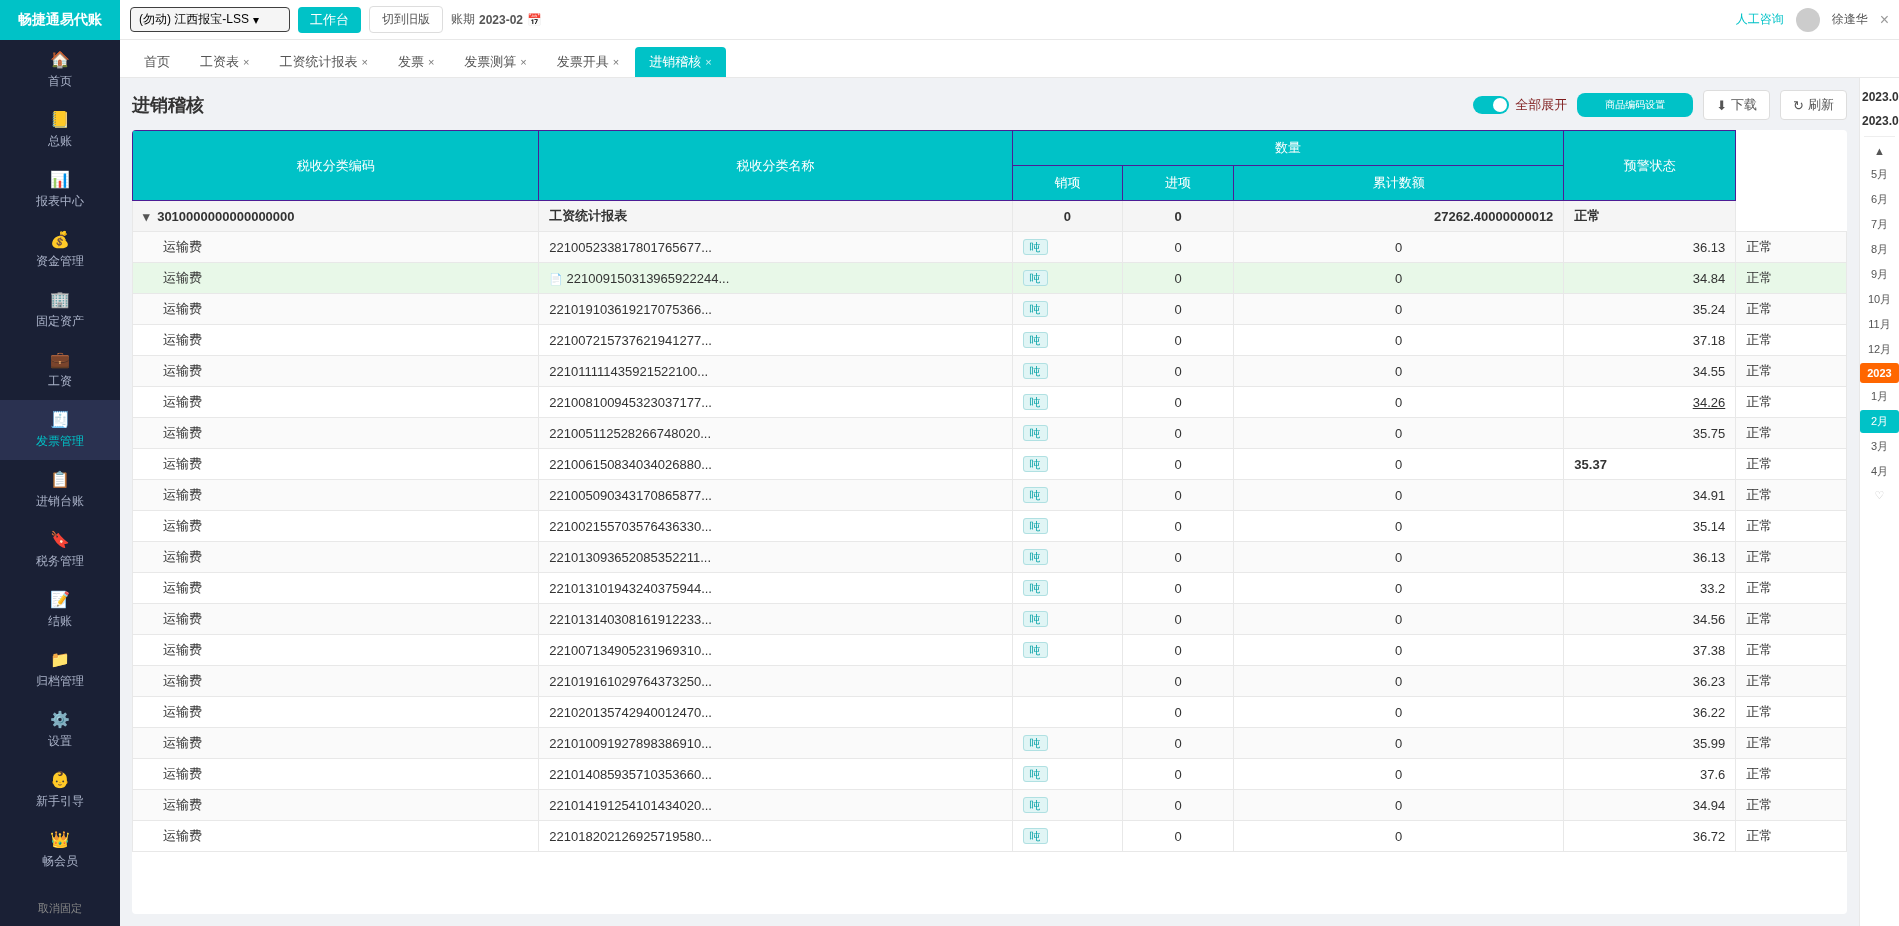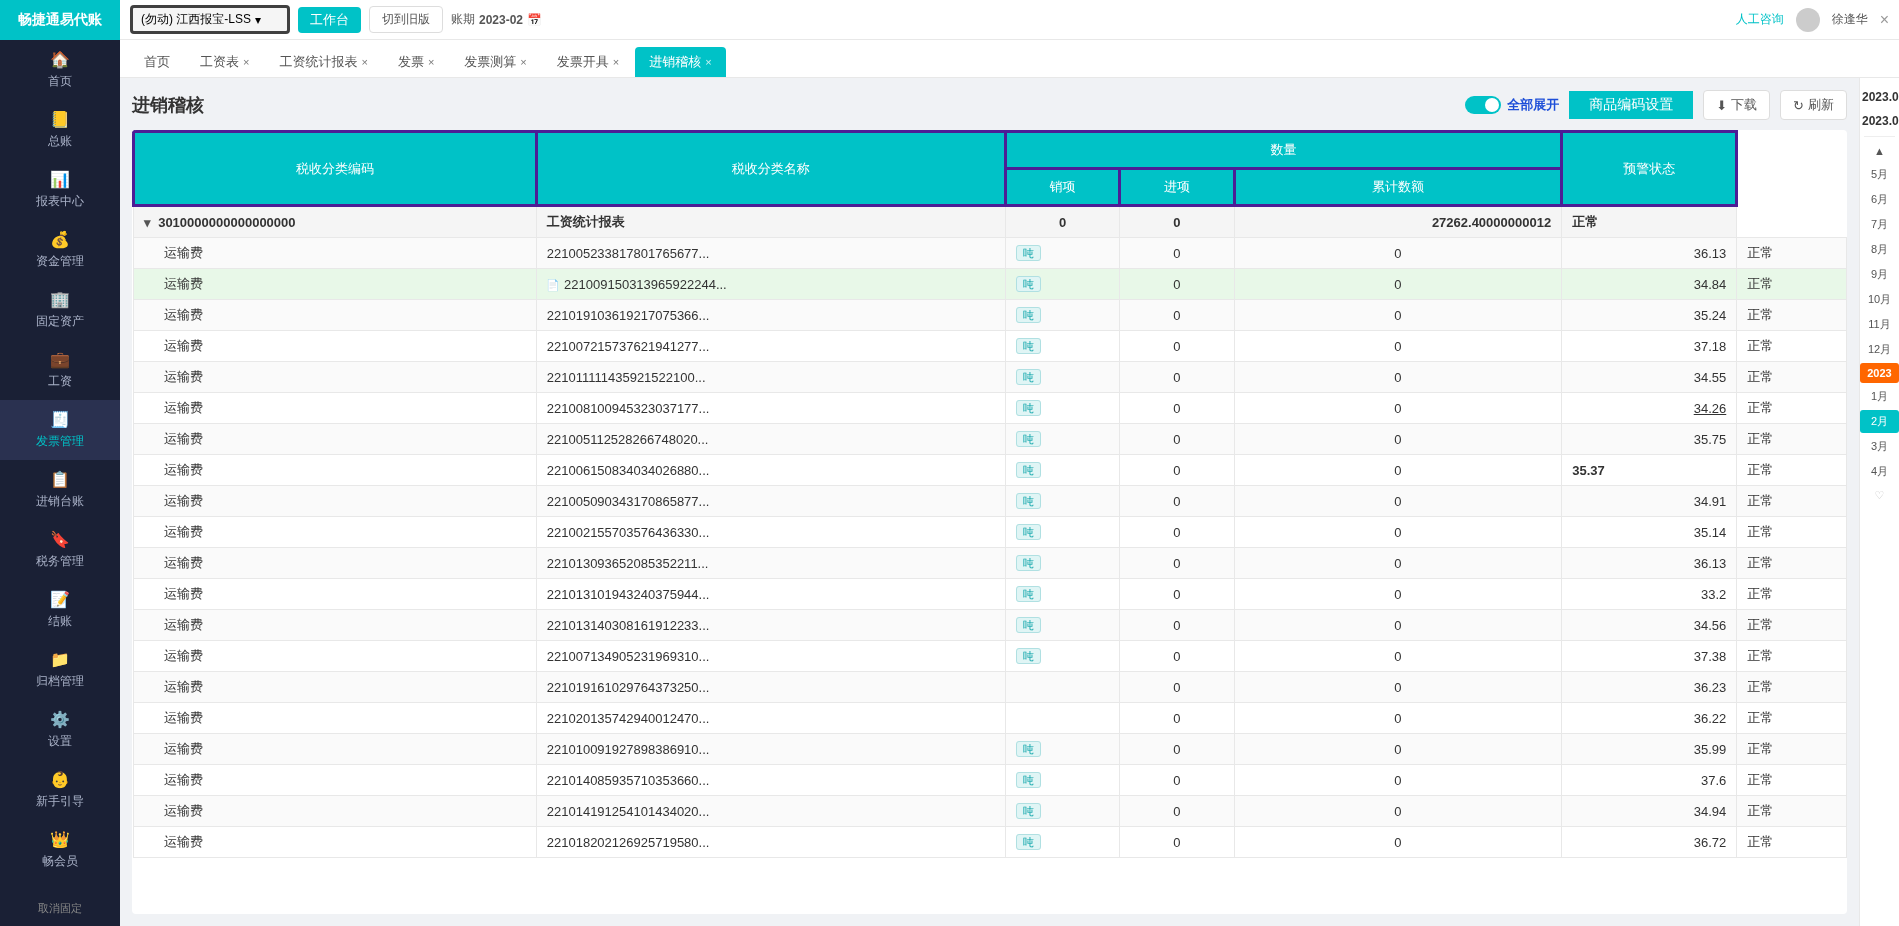--- a/index.html
+++ b/index.html
@@ -64,21 +64,21 @@
       height: 40px;
       display: flex;
       align-items: center;
       padding: 0 10px;
       gap: 8px;
       border-bottom: 1px solid #e8e8e8;
       flex-shrink: 0;
     }
     .company-selector {
       background: #f5f5f5;
-      border: 3px solid #404040;
+      border: 1px solid #404040;
       border-radius: 4px;
       padding: 3px 8px;
       font-size: 12px;
       display: flex;
       align-items: center;
       gap: 4px;
       cursor: pointer;
       min-width: 160px;
     }
     .top-bar-btn {
@@ -175,22 +175,21 @@
     .page-actions {
       display: flex;
       align-items: center;
       gap: 10px;
     }
     .toggle-switch {
       display: flex;
       align-items: flex-start;
       gap: 6px;
       font-size: 13px;
-      color: #1d4ed8;
-      font-weight: bold;
+      color: #7f1d1d;
     }
     .toggle-track {
       width: 36px;
       height: 18px;
       background: #00c2c7;
       border-radius: 9px;
       position: relative;
       cursor: pointer;
     }
     .toggle-thumb {
@@ -199,24 +198,24 @@
       background: white;
       border-radius: 50%;
       position: absolute;
       right: 2px;
       top: 2px;
     }
     .btn-teal {
       background: #00c2c7;
       color: white;
       border: none;
-      border-radius: 0;
-      padding: 5px 20px;
-      cursor: pointer;
-      font-size: 14px;
+      border-radius: 8px;
+      padding: 5px 28px;
+      cursor: pointer;
+      font-size: 10px;
     }
     .btn-outline {
       background: white;
       color: #555;
       border: 1px solid #ddd;
       border-radius: 4px;
       padding: 5px 12px;
       cursor: pointer;
       font-size: 13px;
       display: flex;
@@ -234,21 +233,21 @@
     table {
       width: 100%;
       border-collapse: collapse;
       font-size: 13px;
     }
     thead tr th {
       background: #00c2c7;
       color: white;
       padding: 8px 10px;
       text-align: center;
-      border: 3px solid #4c1d95;
+      border: 1px solid #4c1d95;
       white-space: nowrap;
       font-weight: normal;
     }
     tbody tr td {
       padding: 6px 10px;
       border: 1px solid #e8e8e8;
       color: #333;
       white-space: nowrap;
     }
     tbody tr:nth-child(even) { background: #fafafa; }

